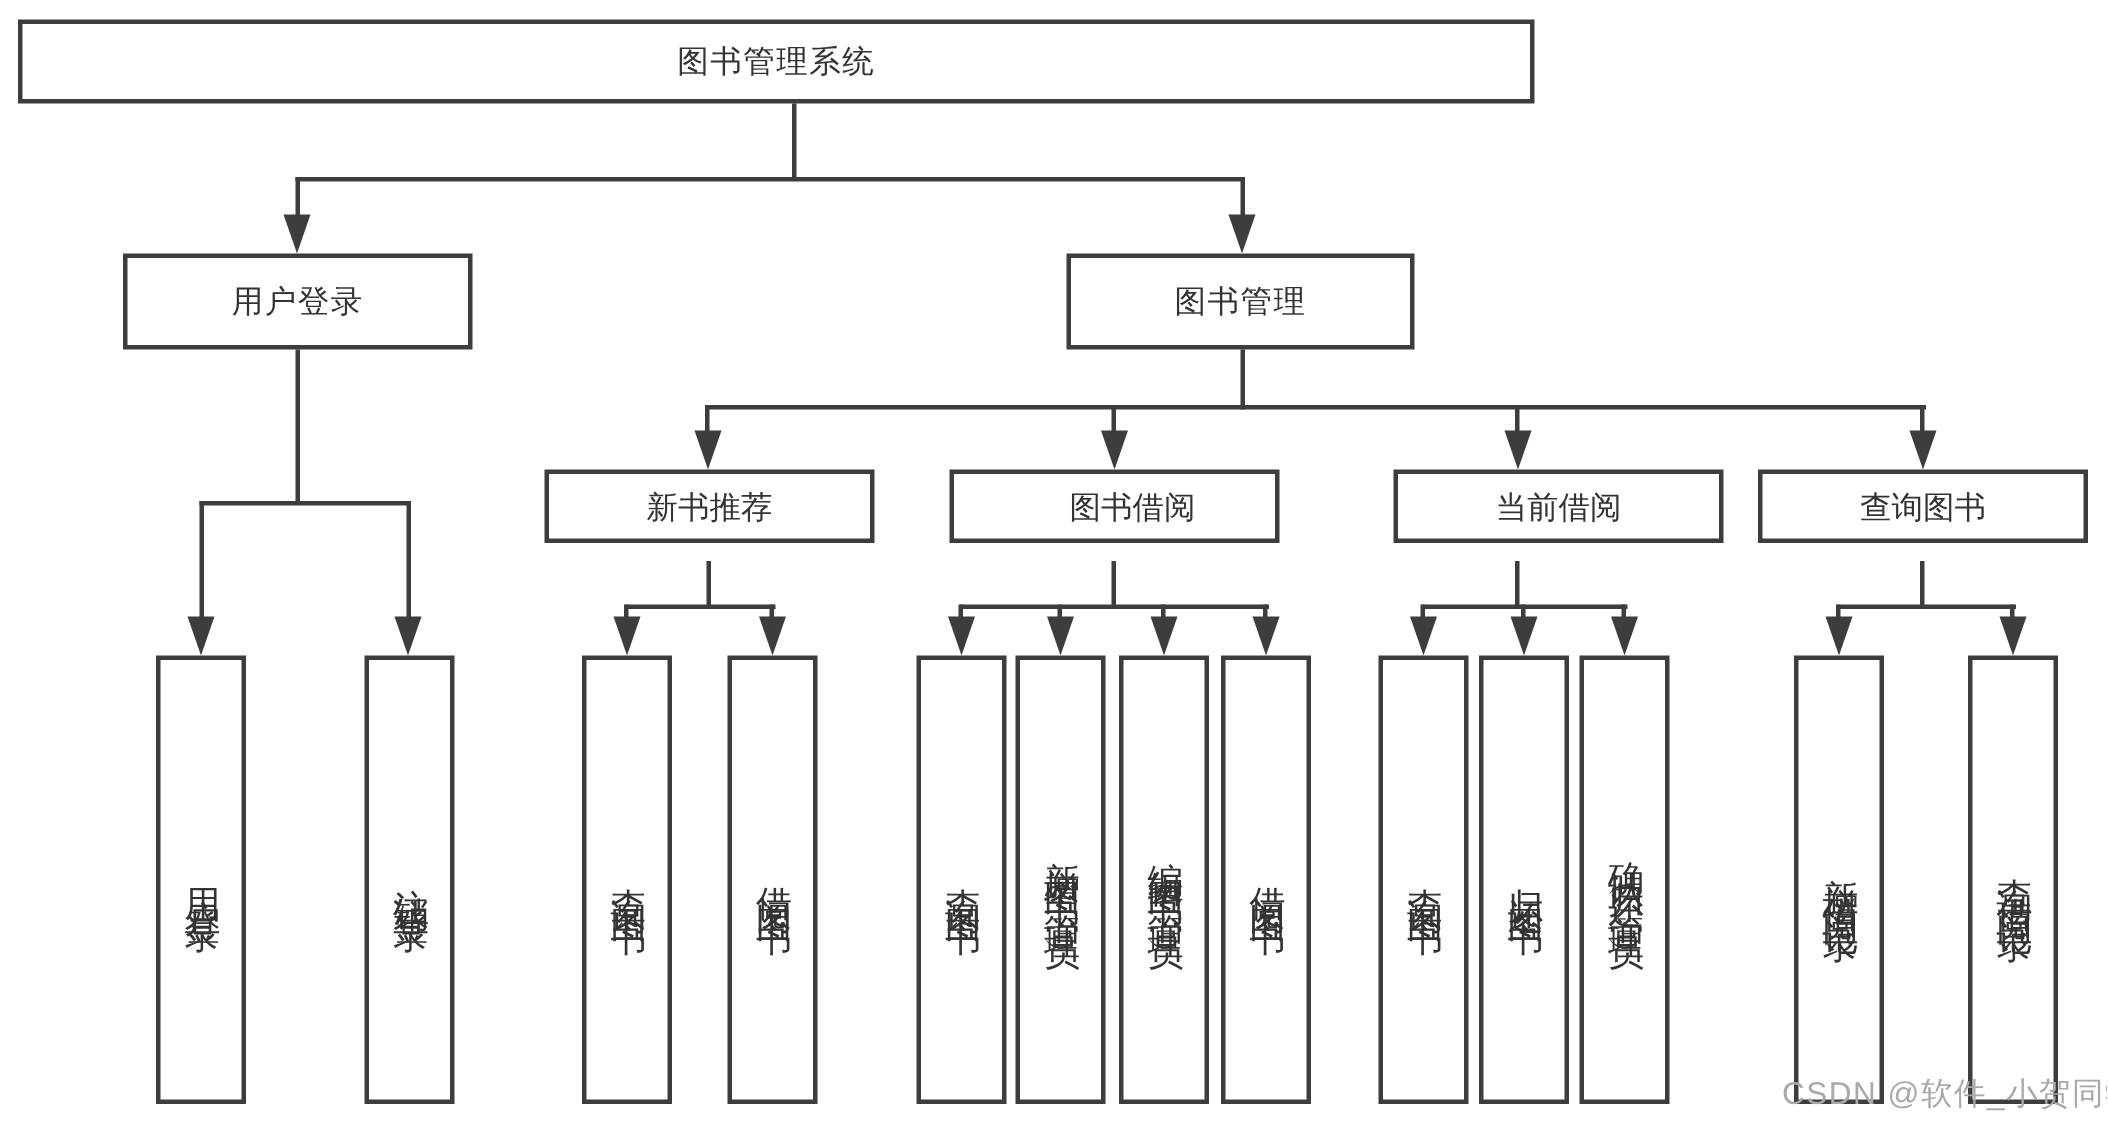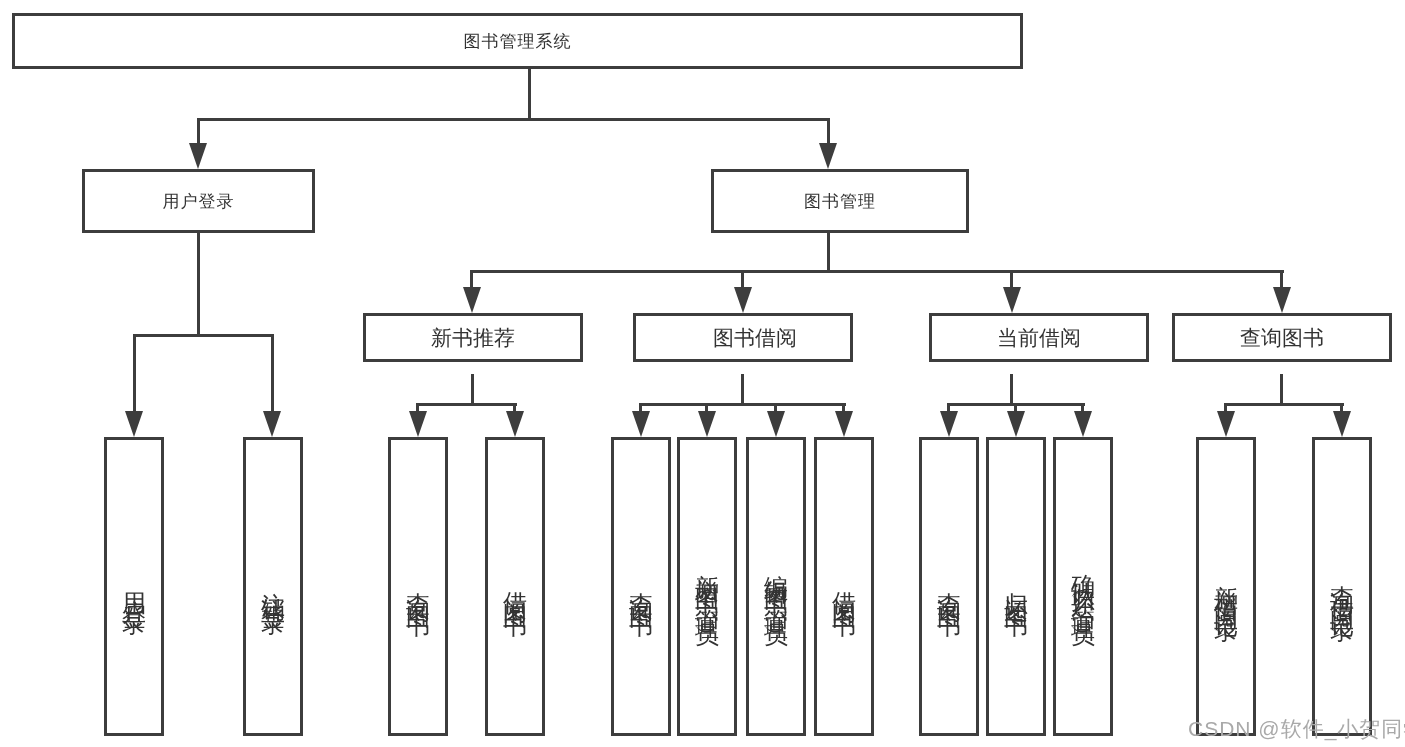--- a/index.html
+++ b/index.html
@@ -13,21 +13,21 @@
   .box {
     position:absolute;
     background:#ffffff;
     border:3px solid #3d3d3d;
     box-sizing:border-box;
     display:flex;
     align-items:center;
     justify-content:center;
     color:#333333;
   }
-  .htext { font-size:17px; letter-spacing:1px; }
+  .htext { font-size:21px; letter-spacing:1px; }
   .vtext {
     writing-mode:vertical-rl;
     text-orientation:mixed;
     font-size:24px;
     letter-spacing:7px;
     line-height:1;
     color:#333333;
   }
   .leaf { top:437px; width:60px; height:299px; }
   .lvl2 { top:169px; height:64px; }
@@ -61,21 +61,21 @@
   <div class="vl" style="left:528px; top:69px; height:50px;"></div>
   <div class="hl" style="left:197px; top:118px; width:633px;"></div>
   <div class="vl" style="left:197px; top:118px; height:28px;"></div>
   <div class="ar" style="left:189px; top:143px;"></div>
   <div class="vl" style="left:827px; top:118px; height:28px;"></div>
   <div class="ar" style="left:819px; top:143px;"></div>
 
   <div class="box htext lvl2" style="left:82px; width:233px;">
     <span>用户登录</span>
   </div>
-  <div class="box htext lvl2" style="left:711px; width:258px;">
+  <div class="box htext lvl2" style="left:711px; width:232px;">
     <span>图书管理</span>
   </div>
 
   <div class="vl" style="left:197px; top:233px; height:103px;"></div>
   <div class="hl" style="left:133px; top:334px; width:141px;"></div>
   <div class="vl" style="left:133px; top:334px; height:79px;"></div>
   <div class="ar" style="left:125px; top:411px;"></div>
   <div class="vl" style="left:271px; top:334px; height:79px;"></div>
   <div class="ar" style="left:263px; top:411px;"></div>
 

